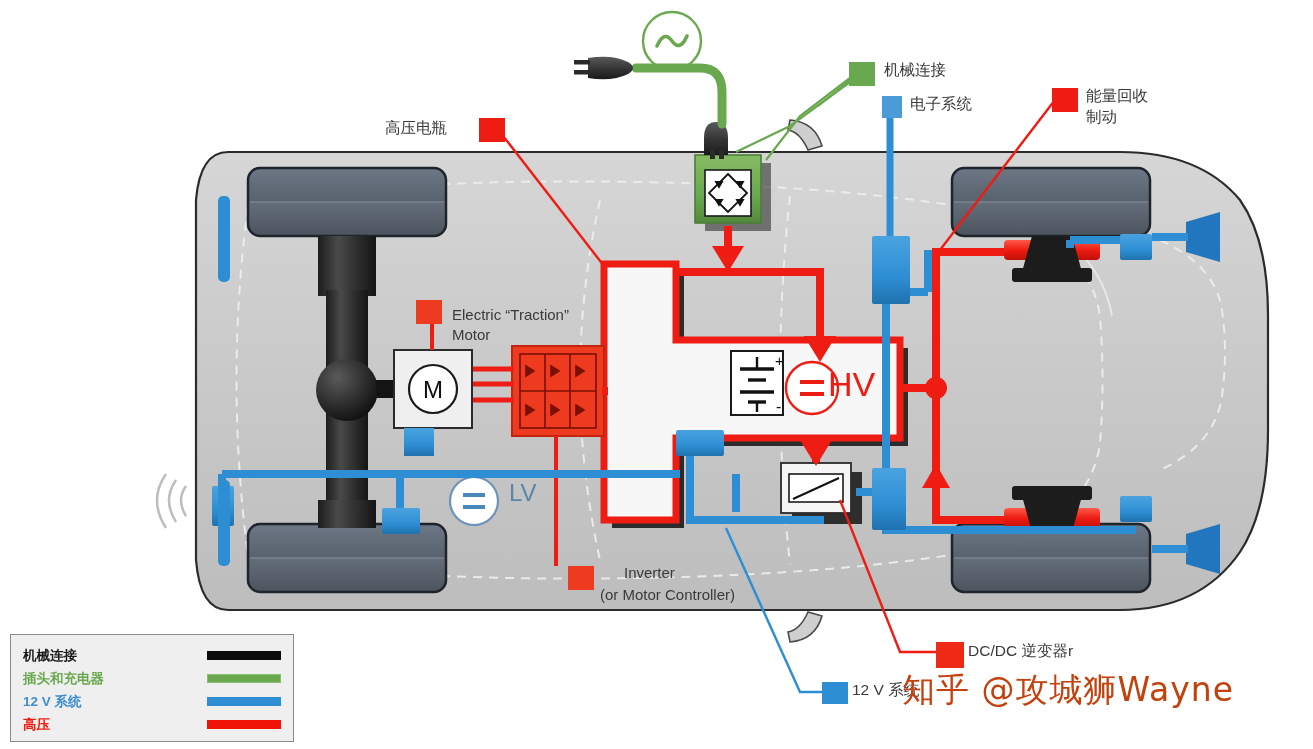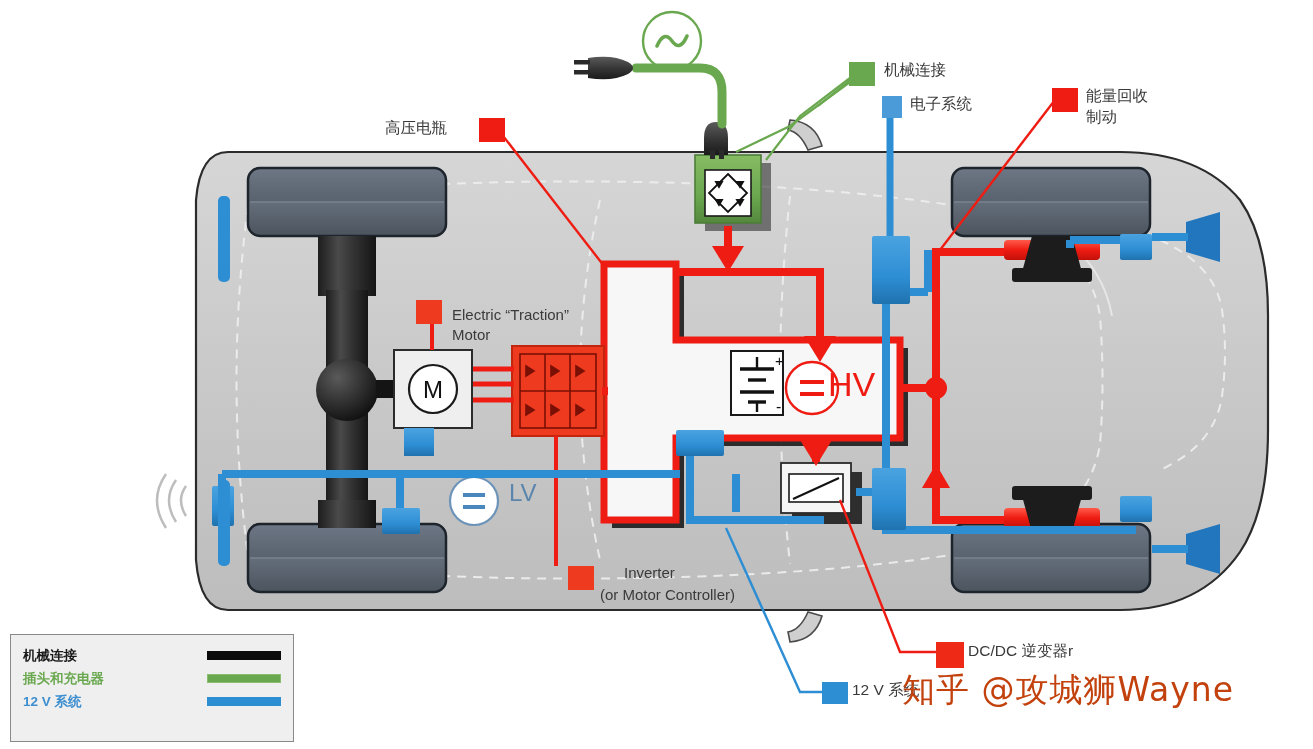--- a/index.html
+++ b/index.html
@@ -374,17 +374,21 @@
       <span class="legend-swatch sw-mech"></span>
     </div>
     <div class="legend-row">
       <span class="legend-text lg-plug">插头和充电器</span>
       <span class="legend-swatch sw-plug"></span>
     </div>
     <div class="legend-row">
       <span class="legend-text lg-12v">12 V 系统</span>
       <span class="legend-swatch sw-12v"></span>
     </div>
+    <div class="legend-row">
+      <span class="legend-text lg-hv">高压</span>
+      <span class="legend-swatch sw-hv"></span>
+    </div>
   </div>
 
   <div class="watermark">知乎 @攻城狮Wayne</div>
 
 </div>
 
 </body></html>

